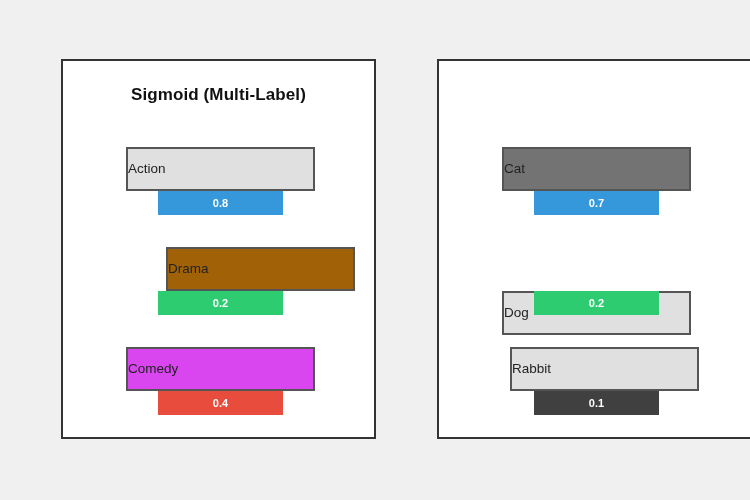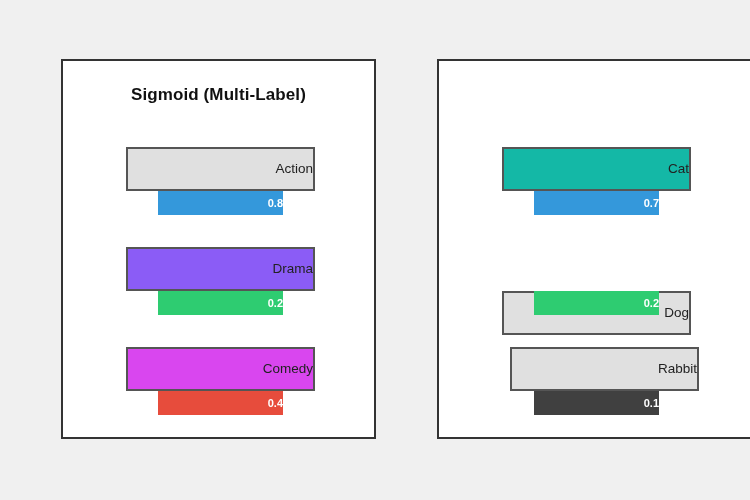--- a/index.html
+++ b/index.html
@@ -56,37 +56,37 @@
     position: absolute;
     left: 63px;
     top: 0;
     width: 189px;
     height: 44px;
     background: #e0e0e0;
     border: 2px solid #555555;
     box-sizing: border-box;
     display: flex;
     align-items: center;
-    justify-content: flex-end;
+    justify-content: flex-start;
   }
   .label-text {
     font-size: 13.5px;
     color: #222222;
     font-family: "Liberation Sans", sans-serif;
     line-height: 1;
   }
   .bar {
     position: absolute;
     left: 95px;
     top: 44px;
     width: 125px;
     height: 24px;
     display: flex;
     align-items: center;
-    justify-content: flex-end;
+    justify-content: center;
   }
   .bar-value {
     font-size: 11px;
     font-weight: bold;
     color: #ffffff;
     font-family: "Liberation Sans", sans-serif;
     line-height: 1;
   }
 </style>
 </head>
@@ -101,21 +101,21 @@
       <div class="row">
         <div class="label-box" style="background: rgb(224, 224, 224); border-color: rgb(85, 85, 85);">
           <span class="label-text">Action</span>
         </div>
         <div class="bar" style="background: rgb(52, 152, 219);">
           <span class="bar-value">0.8</span>
         </div>
       </div>
 
       <div class="row">
-        <div class="label-box" style="background: #8b5cf6; border-color: rgb(85, 85, 85);">
+        <div class="label-box" style="background: #a16207; border-color: rgb(85, 85, 85); margin-left: 40px;">
           <span class="label-text">Drama</span>
         </div>
         <div class="bar" style="background: rgb(46, 204, 113);">
           <span class="bar-value">0.2</span>
         </div>
       </div>
 
       <div class="row">
         <div class="label-box" style="background: #d946ef; border-color: rgb(85, 85, 85);">
           <span class="label-text">Comedy</span>
@@ -125,21 +125,21 @@
         </div>
       </div>
 
     </div>
   </div>
 
   <div class="panel" id="panel-right" style="background: rgb(255, 255, 255); border-color: rgb(51, 51, 51);">
     <div class="rows">
 
       <div class="row">
-        <div class="label-box" style="background: #14b8a6; border-color: rgb(85, 85, 85);">
+        <div class="label-box" style="background: #737373; border-color: rgb(85, 85, 85);">
           <span class="label-text">Cat</span>
         </div>
         <div class="bar" style="background: rgb(52, 152, 219);">
           <span class="bar-value">0.7</span>
         </div>
       </div>
 
       <div class="row">
         <div class="label-box" style="background: rgb(224, 224, 224); border-color: rgb(85, 85, 85); margin-top: 44px;">
           <span class="label-text">Dog</span>

